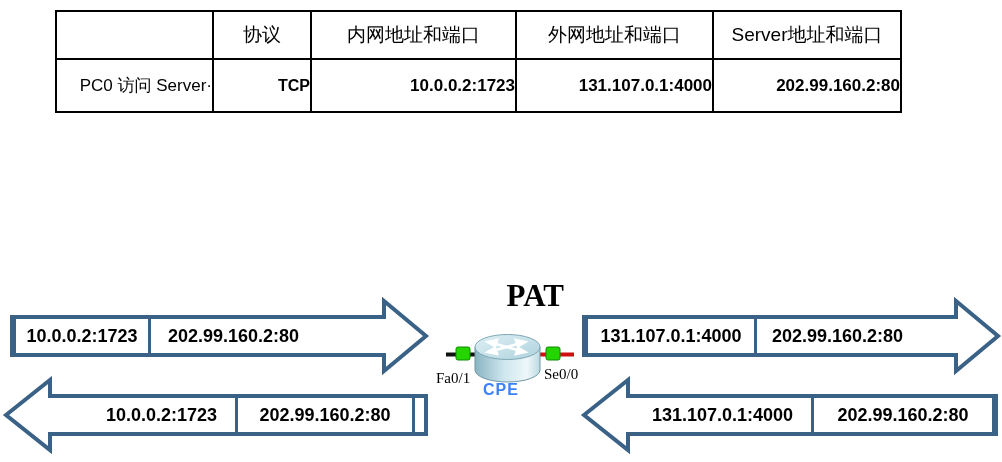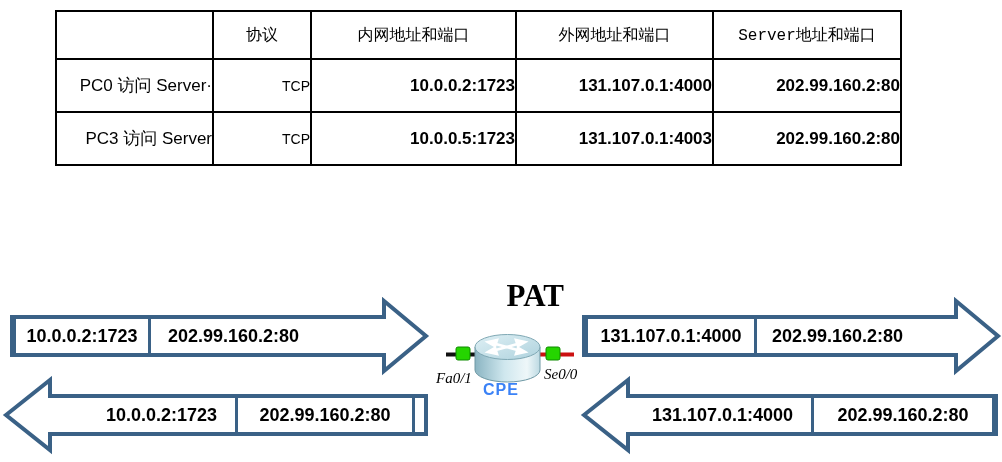--- a/index.html
+++ b/index.html
@@ -10,24 +10,24 @@
 
   
   table.nat-table {
     position:absolute; left:55px; top:10px;
     border-collapse:collapse; table-layout:fixed;
   }
   table.nat-table th, table.nat-table td {
     border:2px solid #000; text-align:center; vertical-align:middle; padding:0;
     background:#fff;
   }
-  tr.hdr th { height:46px; font-size:16px; font-weight:normal;font-family:Liberation Mono, monospace; }
+  tr.hdr th { height:46px; font-size:19px; font-weight:normal; }
   tr.datarow td { height:51px;text-align:right; }
   td.lbl  { font-size:17px; }
-  td.proto{ font-size:14px; font-weight:normal; }
+  td.proto{ font-size:16px; font-weight:bold; }
   td.addr { font-size:17px; font-weight:bold; }
 
   
   .pat-title {
     position:absolute; left:452px; top:280px; width:112px; text-align:right;
     font-family:"Liberation Serif", serif; font-weight:bold; font-size:31px;
     line-height:32px;
   }
 
   
@@ -54,21 +54,20 @@
   .arr-bl .atext { left:104px; }
   .arr-bl .abox  { left:233px; width:180px; }
   .arr-br .atext { left:72px;  }
   .arr-br .abox  { left:231px; width:184px; }
 
   
   .router { position:absolute; left:428px; top:327px; width:150px; height:62px; }
   .if-label {
     position:absolute; font-family:"Liberation Serif", serif; font-size:15px;
     white-space:nowrap;
-    font-style:italic;
   }
   .if-fa { left:436px; top:370px; }
   .if-se { left:544px; top:366px; }
   .router-name {
     position:absolute; left:483px; top:381px; font-size:16px; font-weight:bold;
     color:#3b82f6; letter-spacing:1px;
   }
 </style>
 </head>
 <body>
@@ -89,27 +88,20 @@
       <th>协议</th>
       <th>内网地址和端口</th>
       <th>外网地址和端口</th>
       <th>Server地址和端口</th>
     </tr>
     <tr class="datarow">
       <td class="lbl">PC0 访问 Server·</td>
       <td class="proto">TCP</td>
       <td class="addr">10.0.0.2:1723</td>
       <td class="addr">131.107.0.1:4000</td>
-      <td class="addr">202.99.160.2:80</td>
-    </tr>
-    <tr class="datarow">
-      <td class="lbl">PC3 访问 Server</td>
-      <td class="proto">TCP</td>
-      <td class="addr">10.0.0.5:1723</td>
-      <td class="addr">131.107.0.1:4003</td>
       <td class="addr">202.99.160.2:80</td>
     </tr>
   </tbody>
     </table>
 
   <div class="pat-title">PAT</div>
 
   <div class="arrow arr-tl">
     <svg width="420" height="80" viewBox="0 0 420 80">
       <polygon points="2,20 374,20 374,4 416,39 374,74 374,58 2,58" fill="#ffffff" stroke="#3a6186" stroke-width="4" stroke-linejoin="miter"></polygon>

